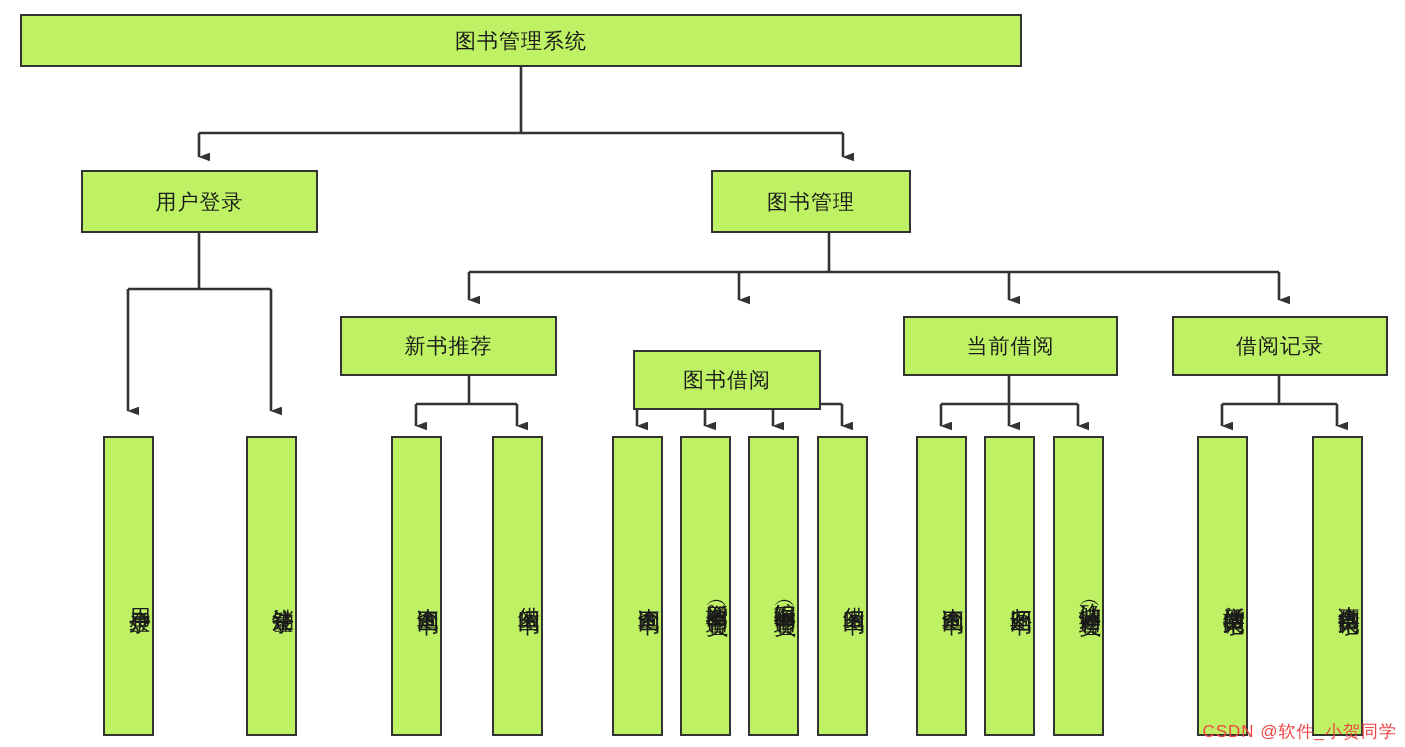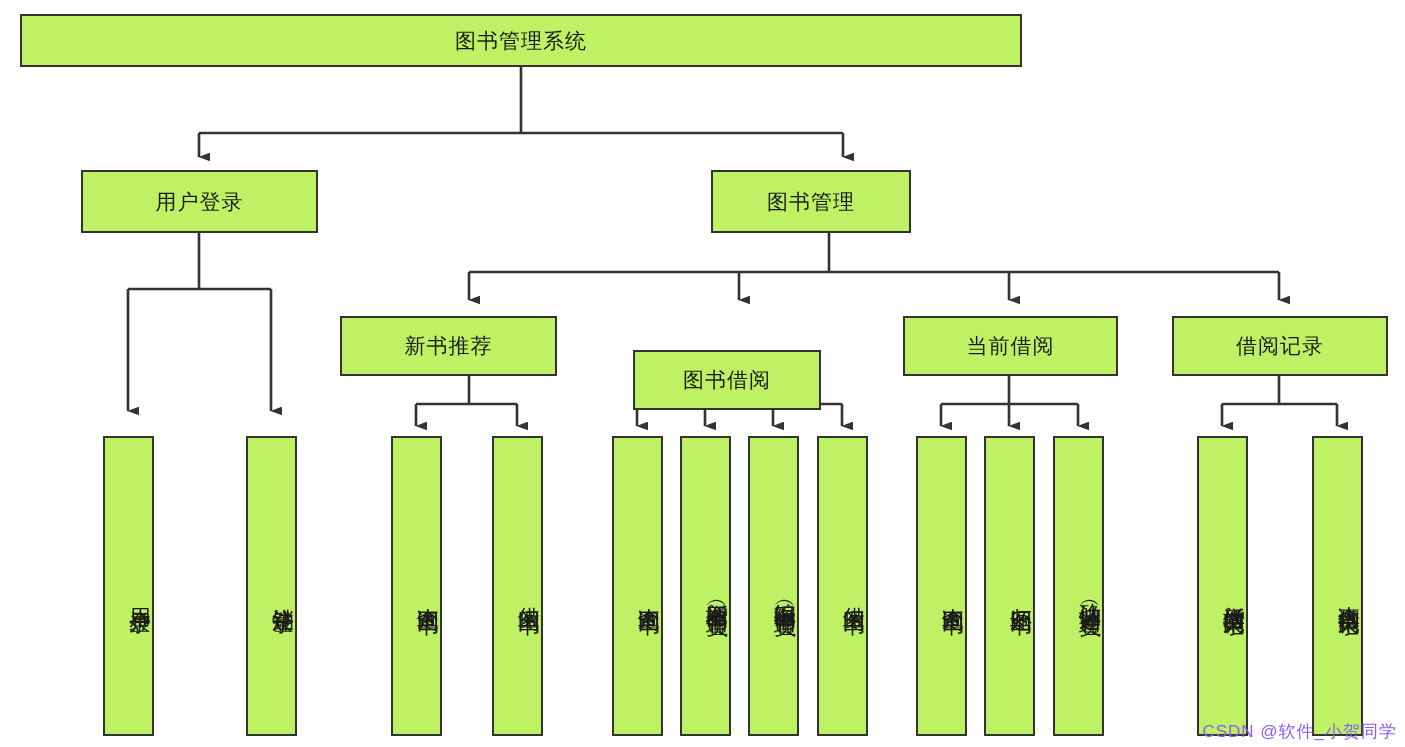--- a/index.html
+++ b/index.html
@@ -55,21 +55,21 @@
   .node-v .vtext {
     writing-mode: vertical-rl;
     text-orientation: upright;
     display: block;
   }
   .watermark {
     position: absolute;
     right: 8px;
     bottom: 4px;
     font-size: 17px;
-    color: #8b5cf6;
+    color: #ef4444;
     letter-spacing: 1px;
     white-space: nowrap;
     text-align: right;
   }
 </style>
 </head>
 <body>
 
 <div id="diagram-root">
 

